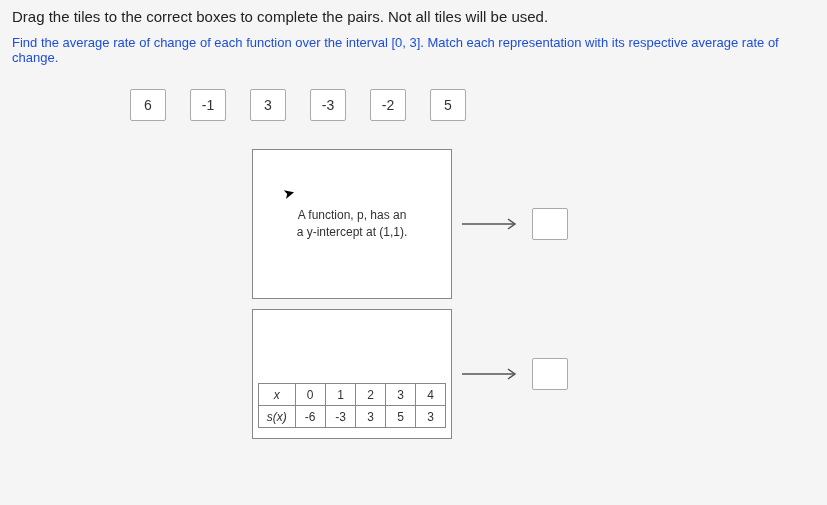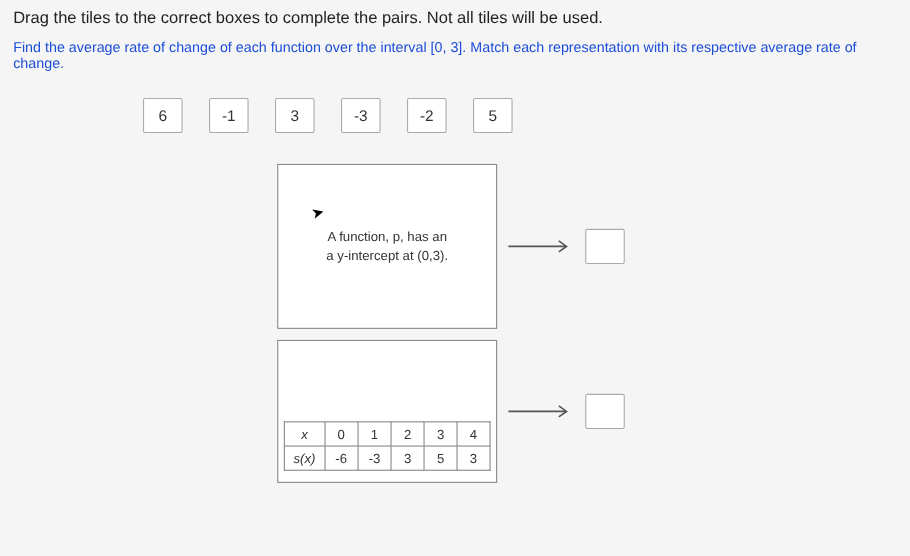--- a/index.html
+++ b/index.html
@@ -136,21 +136,21 @@
   <div class="tile">5</div>
 </div>
 
 <div class="pairs-area">
 
   <div class="pair-row">
     <div class="rep-box">
       <span class="cursor">➤</span>
       <div class="rep-text">
         <div>A function, p, has an</div>
-        <div>a y-intercept at (0,3).</div>
+        <div>a y-intercept at (1,1).</div>
       </div>
     </div>
     <div class="arrow">
       <svg width="60" height="12" viewBox="0 0 60 12">
         <line x1="0" y1="6" x2="52" y2="6" stroke-width="1.5"></line>
         <polyline points="46,1 53,6 46,11" fill="none" stroke-width="1.5"></polyline>
       </svg>
     </div>
     <div class="drop-zone"></div>
   </div>

